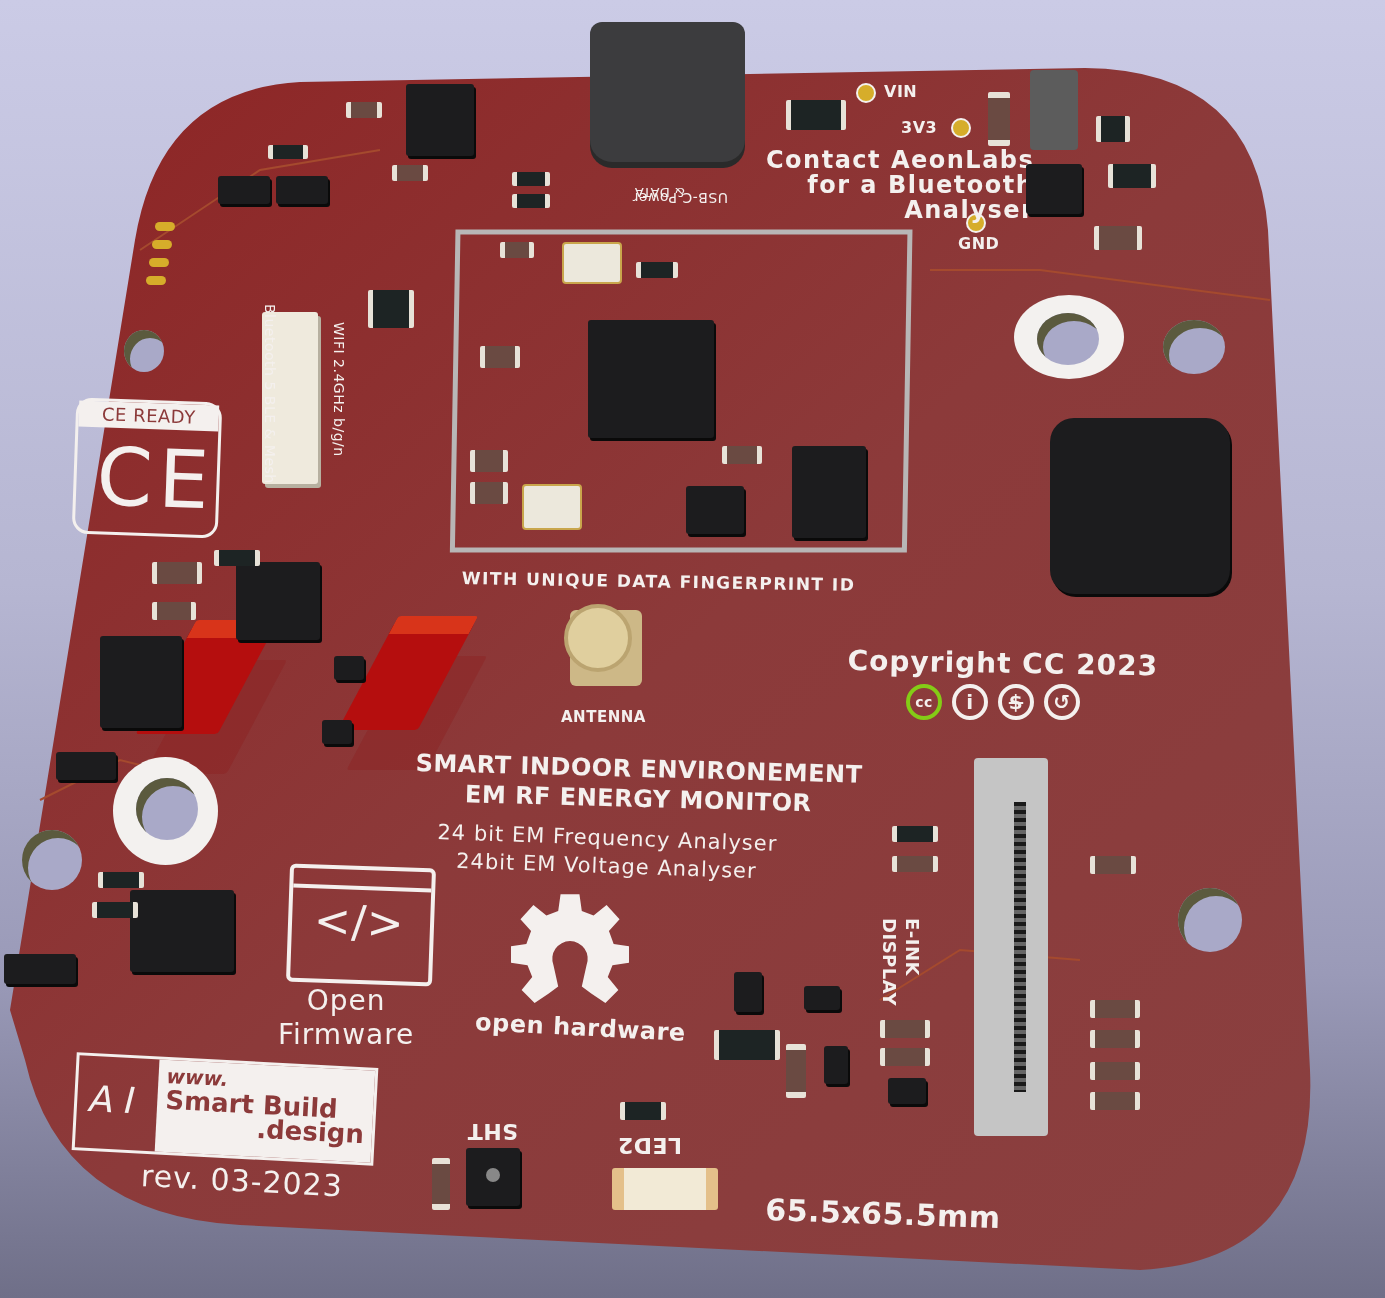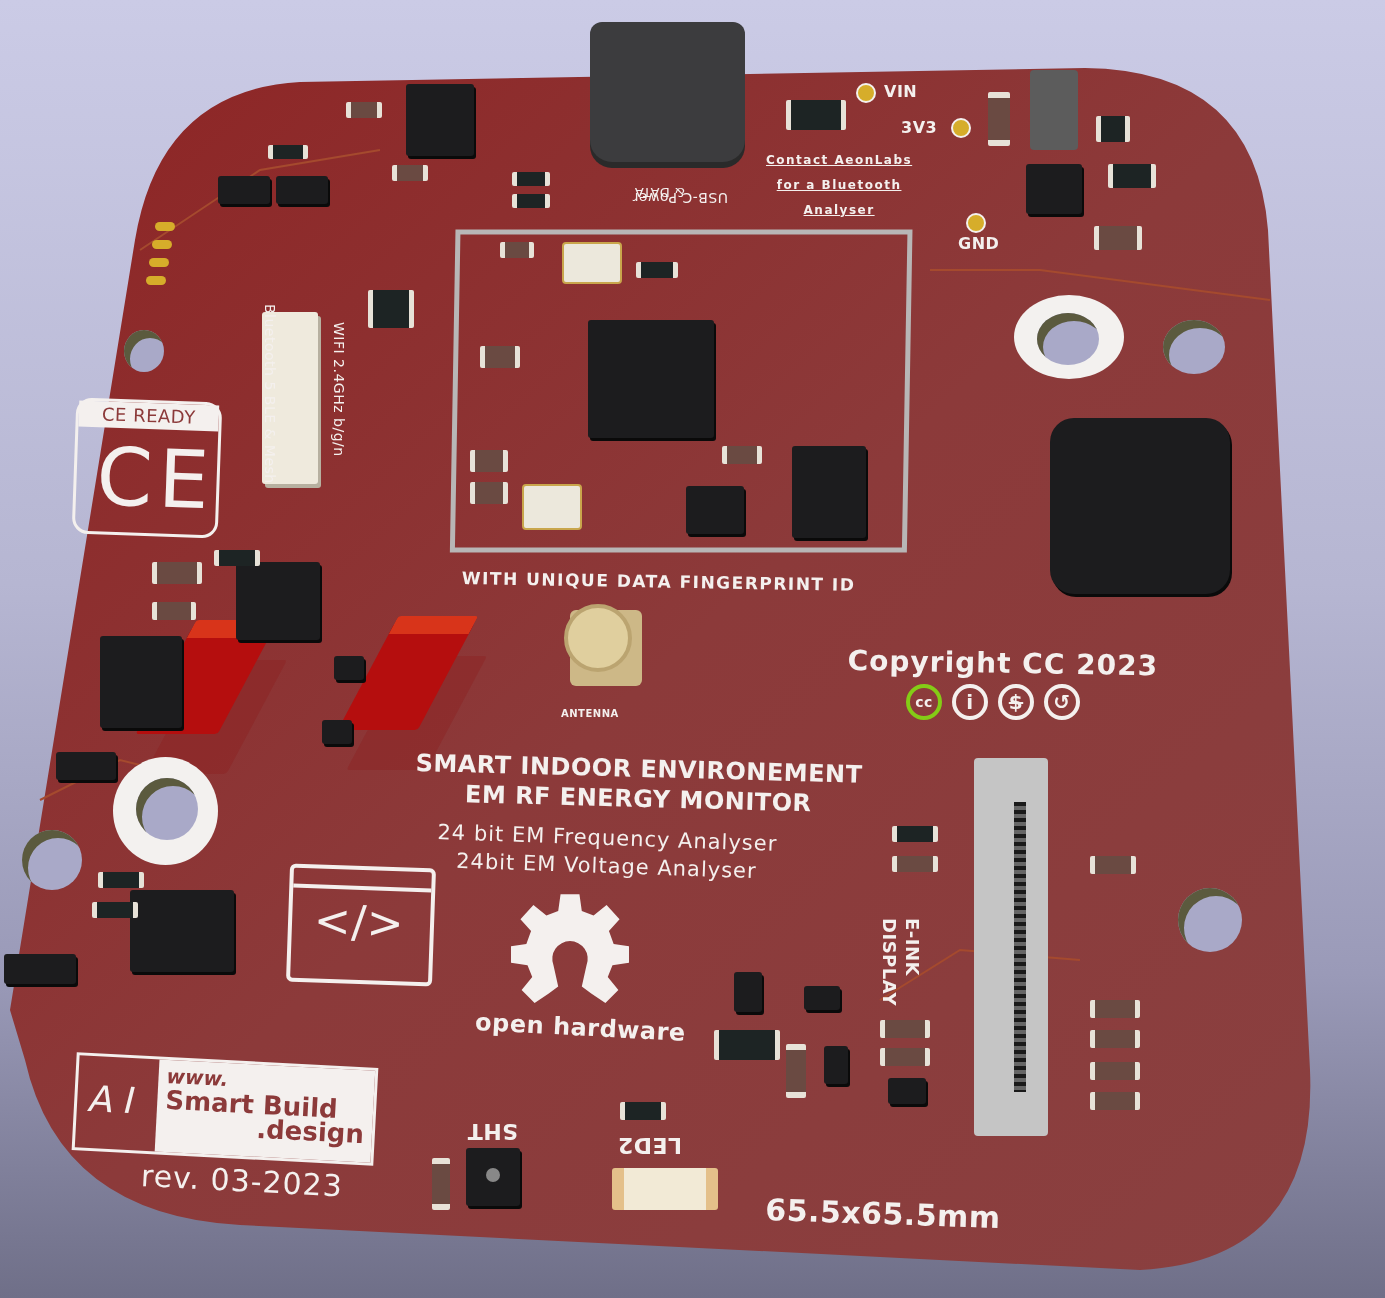--- a/index.html
+++ b/index.html
@@ -54,21 +54,21 @@
   </div>
   <div class="silk" style="left:625px;top:188px;font-size:13px;transform:rotate(180deg) translate(-60px,-12px);">&amp; DATA</div>
 
   <div class="pad" style="left:856px;top:83px;width:16px;height:16px;"></div>
   <div class="silk b" style="left:884px;top:82px;font-size:16px;">VIN</div>
   <div class="silk b" style="left:901px;top:118px;font-size:16px;">3V3</div>
   <div class="pad" style="left:951px;top:118px;width:16px;height:16px;"></div>
   <div class="pad" style="left:966px;top:213px;width:16px;height:16px;"></div>
   <div class="silk b" style="left:958px;top:234px;font-size:16px;">GND</div>
 
-  <div class="silk b" style="left:766px;top:148px;font-size:12px;line-height:25px;text-align:center;letter-spacing:1.5px;text-decoration:underline;">
+  <div class="silk b" style="left:766px;top:148px;font-size:24px;line-height:25px;text-align:right;letter-spacing:1.5px;">
     <div>Contact AeonLabs</div>
     <div>for a Bluetooth</div>
     <div>Analyser</div>
   </div>
 
   <div class="comp chip" style="left:406px;top:84px;width:68px;height:72px;"></div>
   <div class="comp chip" style="left:218px;top:176px;width:52px;height:28px;"></div>
   <div class="comp chip" style="left:276px;top:176px;width:52px;height:28px;"></div>
   <div class="comp smd" style="left:346px;top:102px;width:26px;height:16px;"></div>
   <div class="comp smd dark" style="left:268px;top:145px;width:30px;height:14px;"></div>
@@ -134,21 +134,21 @@
   <div class="hole" style="left:136px;top:778px;width:62px;height:62px;"></div>
   <div class="hole" style="left:22px;top:830px;width:60px;height:60px;"></div>
   <div class="comp chip" style="left:130px;top:890px;width:104px;height:82px;"></div>
   <div class="comp smd dark" style="left:98px;top:872px;width:36px;height:16px;"></div>
   <div class="comp smd dark" style="left:92px;top:902px;width:36px;height:16px;"></div>
   <div class="comp chip" style="left:4px;top:954px;width:72px;height:30px;"></div>
 
   <div class="comp" style="left:570px;top:610px;width:72px;height:76px;background:#cdb887;border-radius:6px;">
     <div style="position:absolute;left:-6px;top:-6px;width:60px;height:60px;border-radius:50%;background:#e0cf9e;border:4px solid #bba470;"></div>
   </div>
-  <div class="silk b" style="left:561px;top:708px;font-size:10px;">ANTENNA</div>
+  <div class="silk b" style="left:561px;top:708px;font-size:15px;">ANTENNA</div>
 
   <div class="silk b" style="left:848px;top:644px;font-size:28px;letter-spacing:1px;transform:rotate(1deg);">Copyright CC 2023</div>
   <div style="position:absolute;left:906px;top:684px;display:flex;gap:10px;">
     <span class="silk b" style="position:static;width:36px;height:36px;border:4px solid #84cc16;border-radius:50%;display:flex;align-items:center;justify-content:center;font-size:14px;box-sizing:border-box;">cc</span>
     <span class="silk b" style="position:static;width:36px;height:36px;border:4px solid #f4f0ee;border-radius:50%;display:flex;align-items:center;justify-content:center;font-size:20px;box-sizing:border-box;">i</span>
     <span class="silk b" style="position:static;width:36px;height:36px;border:4px solid #f4f0ee;border-radius:50%;display:flex;align-items:center;justify-content:center;font-size:20px;box-sizing:border-box;text-decoration:line-through;">$</span>
     <span class="silk b" style="position:static;width:36px;height:36px;border:4px solid #f4f0ee;border-radius:50%;display:flex;align-items:center;justify-content:center;font-size:20px;box-sizing:border-box;">↺</span>
   </div>
 
   <div class="silk b" style="left:416px;top:748px;font-size:24px;line-height:30px;text-align:center;transform:rotate(1.5deg);">
@@ -156,20 +156,24 @@
     <div>EM RF ENERGY MONITOR</div>
   </div>
   <div class="silk" style="left:438px;top:818px;font-size:21px;line-height:28px;text-align:center;letter-spacing:1px;transform:rotate(2deg);">
     <div>24 bit EM Frequency Analyser</div>
     <div>24bit EM Voltage Analyser</div>
   </div>
 
   <div style="position:absolute;left:288px;top:866px;width:138px;height:110px;border:4px solid #f4f0ee;border-radius:6px;transform:rotate(2deg);">
     <div style="position:absolute;left:0;right:0;top:16px;border-top:4px solid #f4f0ee;"></div>
     <div class="silk" style="position:absolute;left:22px;top:26px;font-size:44px;">&lt;/&gt;</div>
+  </div>
+  <div class="silk" style="left:278px;top:984px;font-size:28px;line-height:34px;text-align:center;letter-spacing:1px;">
+    <div>Open</div>
+    <div>Firmware</div>
   </div>
 
   <svg style="position:absolute;left:510px;top:892px;" width="120" height="118" viewBox="0 0 100 100">
     <path fill="#f4f0ee" d="M42,2 L58,2 L60,16 L70,20 L81,11 L92,23 L83,33 L87,44 L100,46 L100,60 L86,62 L82,72 L91,83 L80,94 L68,86 L60,80 L64,62 A15,15 0 1,0 36,62 L40,80 L32,86 L20,94 L9,83 L18,72 L14,62 L0,60 L0,46 L13,44 L17,33 L8,23 L19,11 L30,20 L40,16 Z"></path>
   </svg>
   <div class="silk b" style="left:476px;top:1008px;font-size:24px;transform:rotate(3deg);">open hardware</div>
 
   <div class="comp" style="left:974px;top:758px;width:74px;height:378px;background:#c5c5c5;border-radius:4px;">
     <div style="position:absolute;left:40px;top:44px;width:12px;height:290px;background:repeating-linear-gradient(180deg,#1a1a1a 0 4px,#666 4px 8px);"></div>
   </div>

